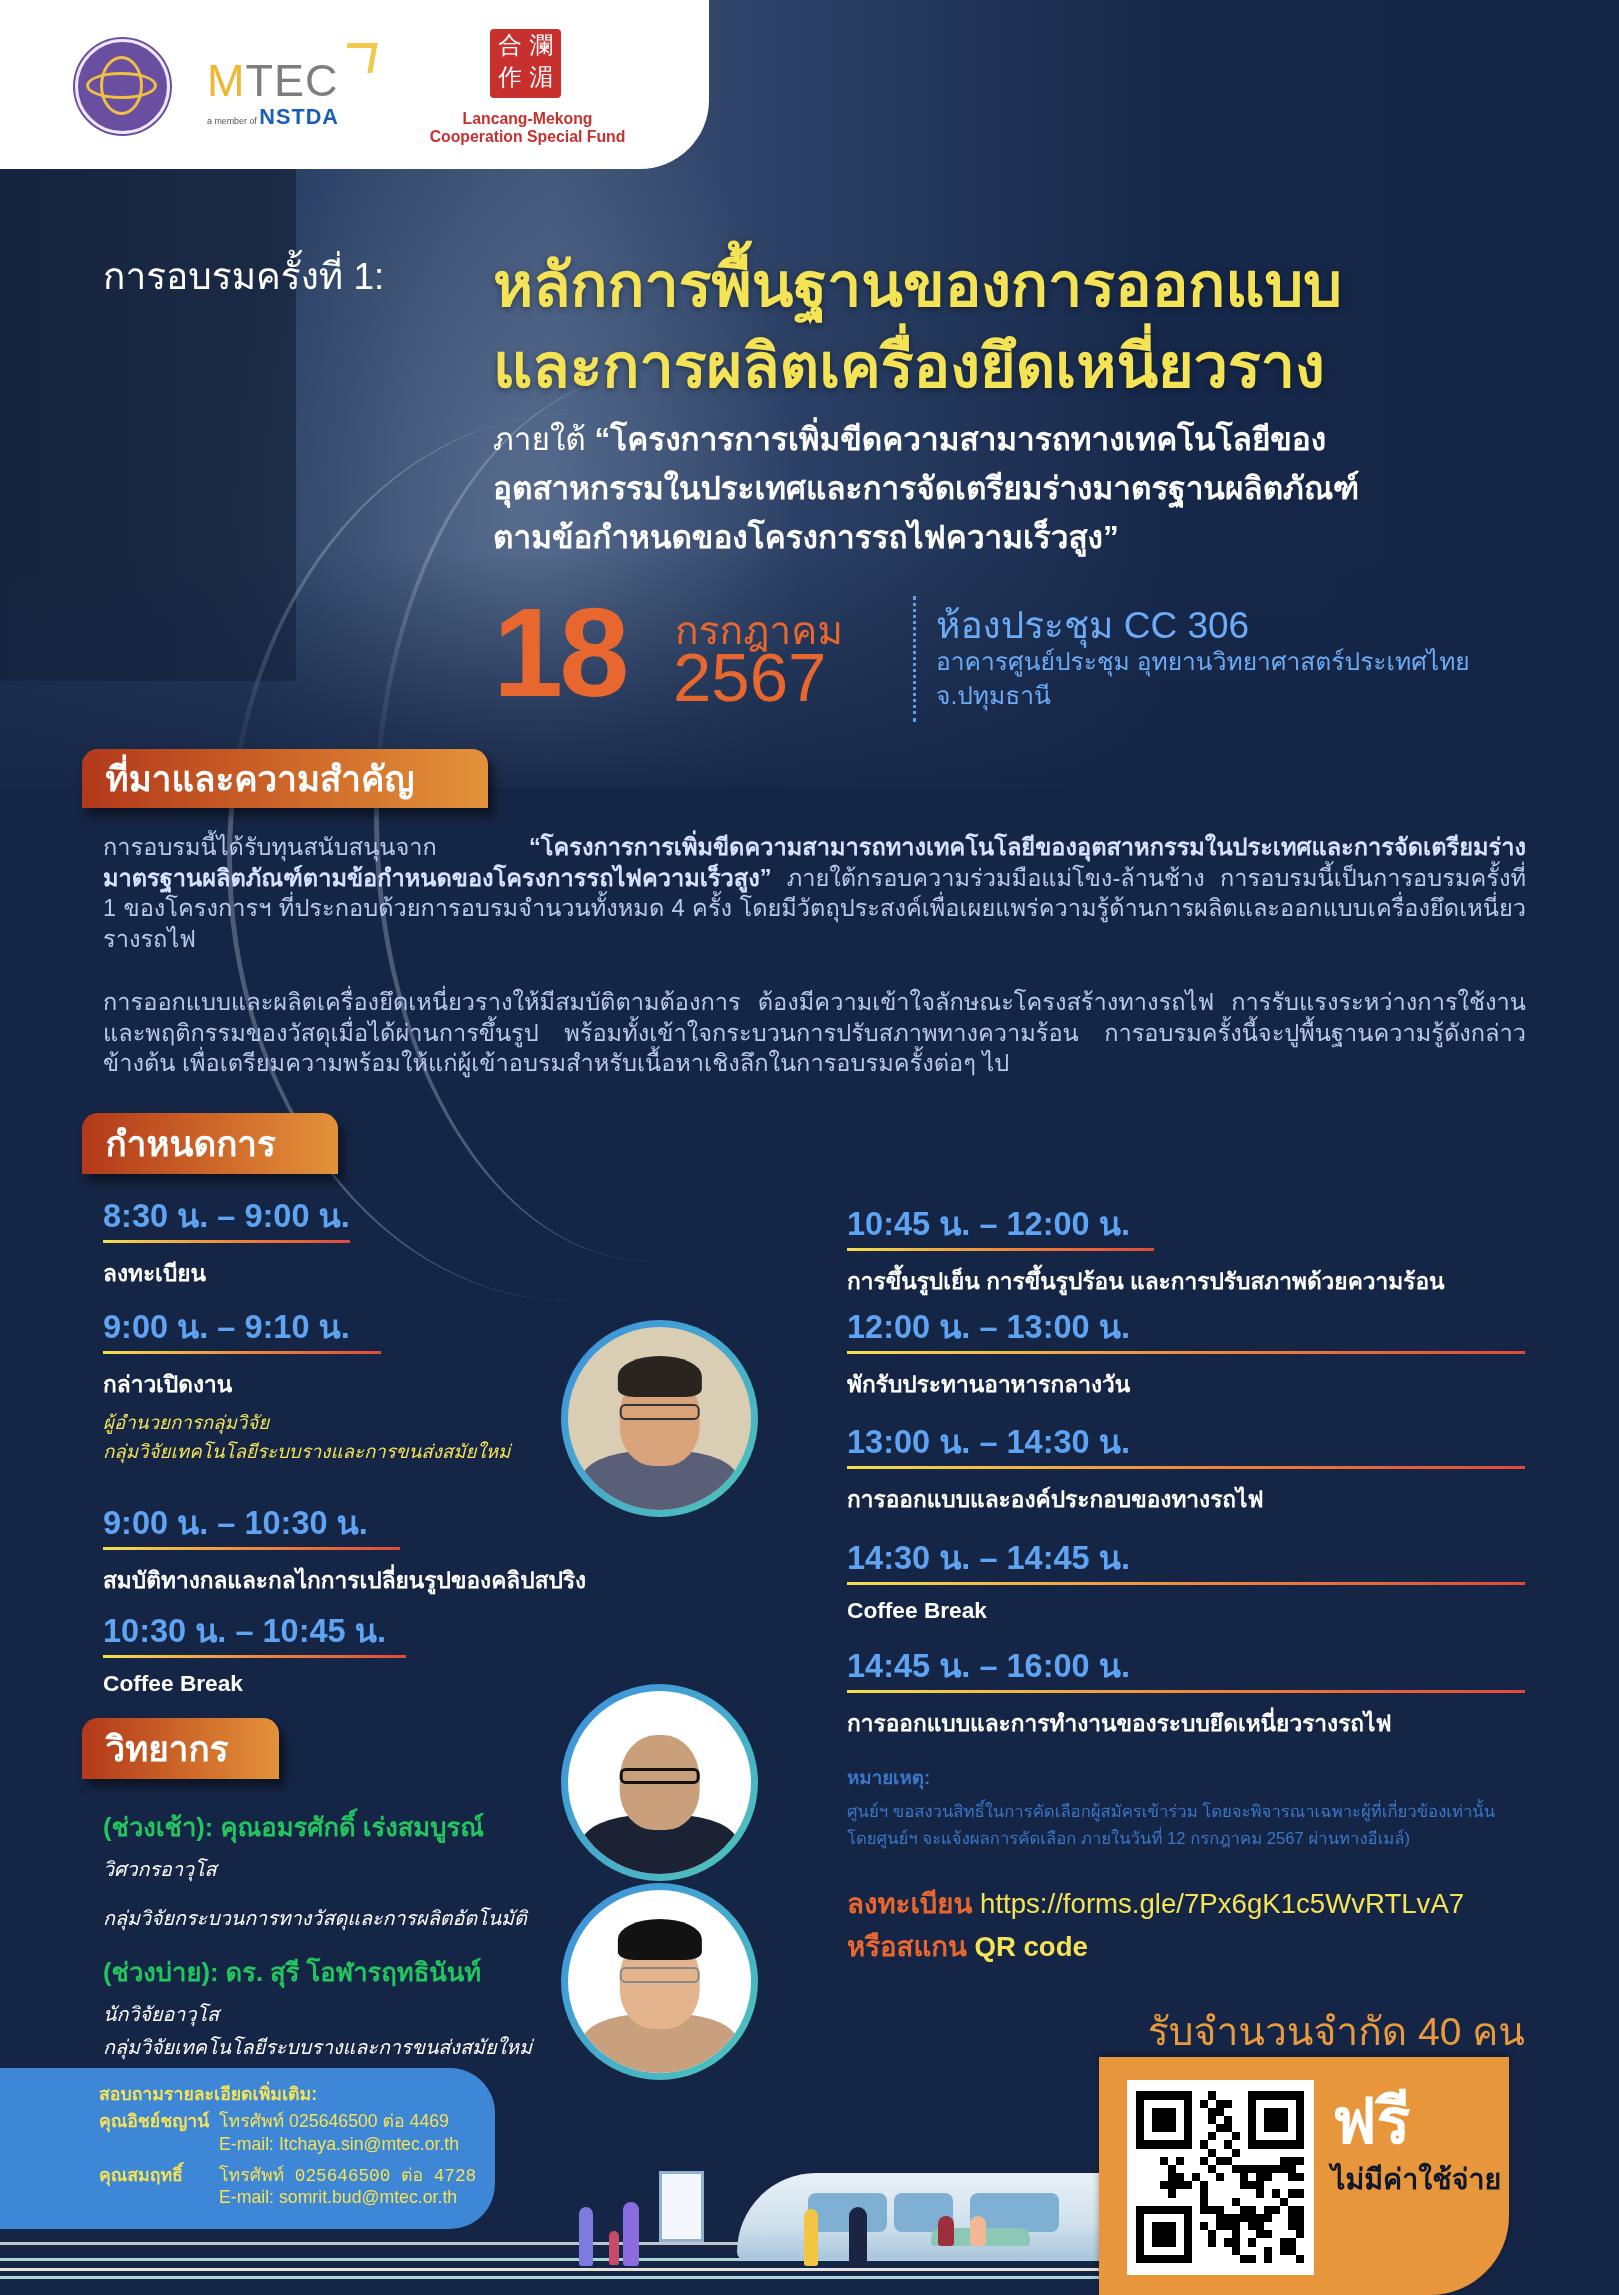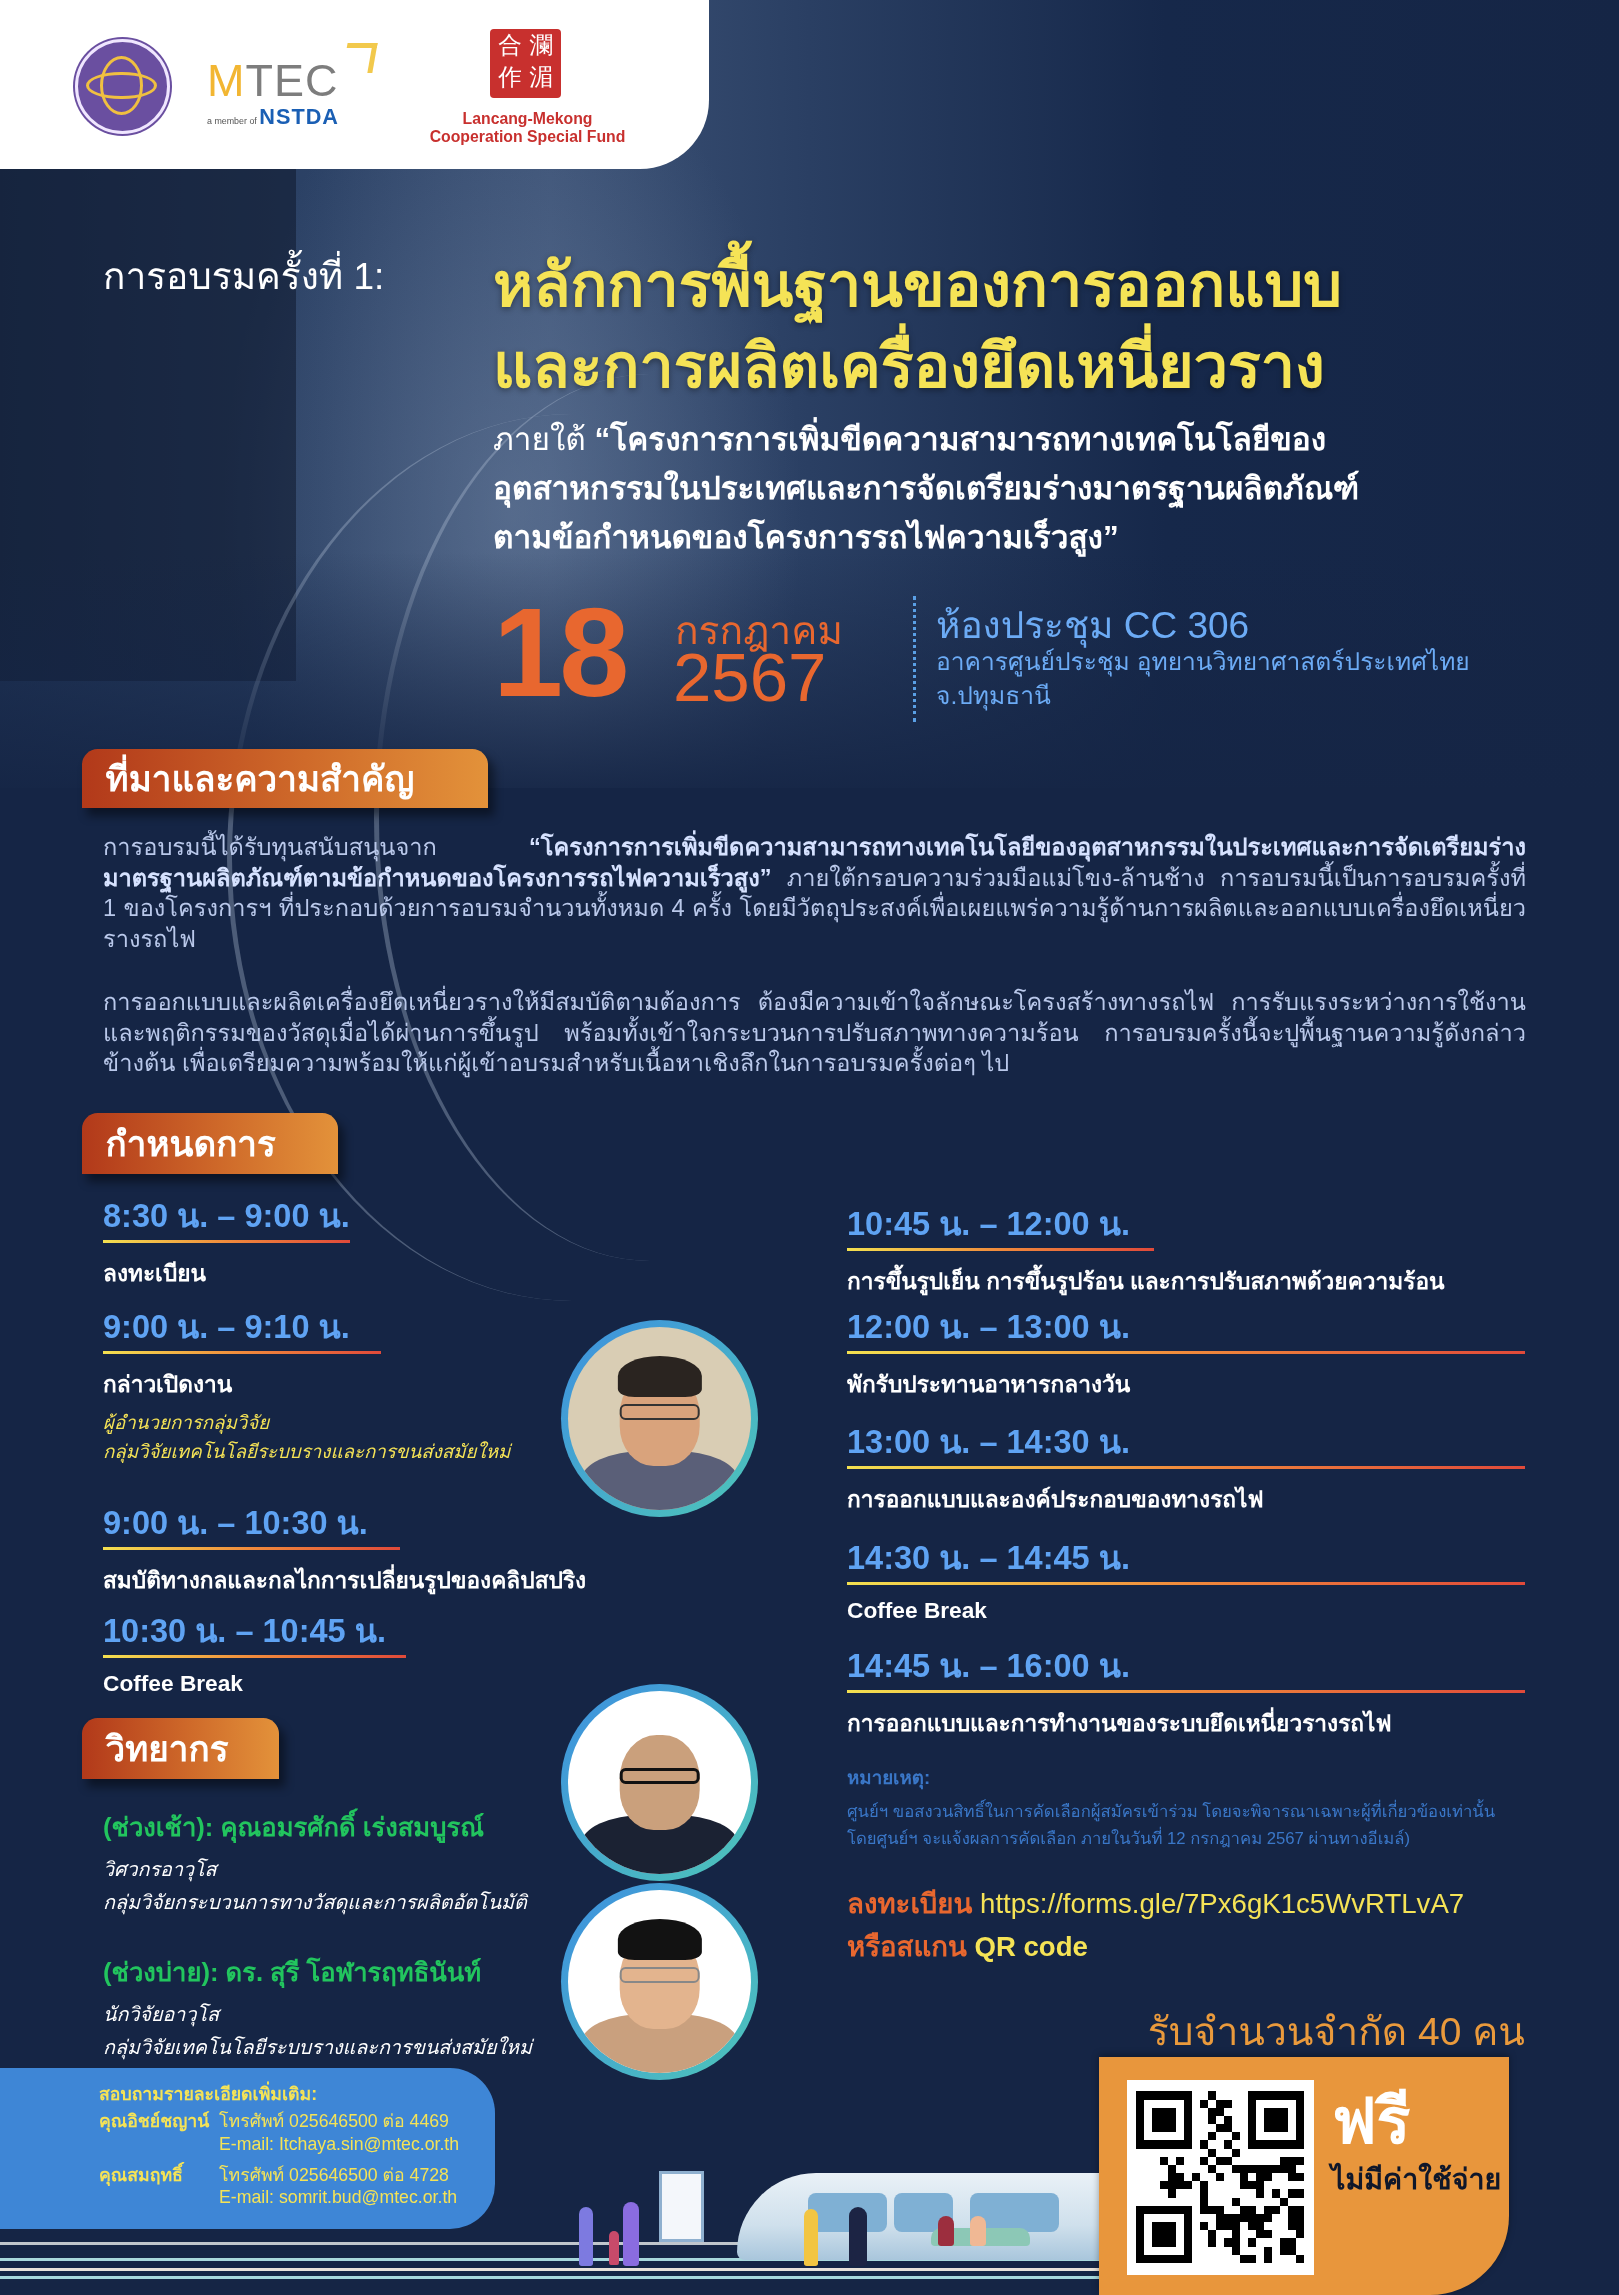--- a/index.html
+++ b/index.html
@@ -394,21 +394,21 @@
     <div class="head" style="background:#e3b48e;"></div>
     <div class="hair" style="background:#121212;"></div>
     <div class="glasses" style="border-color:#888;"></div>
   </div>
 </div>
 
 <div class="tab" style="left:82px;top:1718px;width:197px;height:61px;line-height:61px;">วิทยากร</div>
 <div class="spk" style="top:1807px;">
   <div class="spk-name">(ช่วงเช้า): คุณอมรศักดิ์ เร่งสมบูรณ์</div>
   <div class="spk-role">วิศวกรอาวุโส</div>
-  <div class="spk-role" style="margin-top:0;">กลุ่มวิจัยกระบวนการทางวัสดุและการผลิตอัตโนมัติ</div>
+  <div class="spk-role" style="margin-top:16px;">กลุ่มวิจัยกระบวนการทางวัสดุและการผลิตอัตโนมัติ</div>
 </div>
 <div class="spk" style="top:1952px;">
   <div class="spk-name">(ช่วงบ่าย): ดร. สุรี โอฬารฤทธินันท์</div>
   <div class="spk-role">นักวิจัยอาวุโส</div>
   <div class="spk-role" style="margin-top:0;">กลุ่มวิจัยเทคโนโลยีระบบรางและการขนส่งสมัยใหม่</div>
 </div>
 
 <div class="note-title">หมายเหตุ:</div>
 <div class="note-line" style="top:1798px;">ศูนย์ฯ ขอสงวนสิทธิ์ในการคัดเลือกผู้สมัครเข้าร่วม โดยจะพิจารณาเฉพาะผู้ที่เกี่ยวข้องเท่านั้น</div>
 <div class="note-line" style="top:1825px;">โดยศูนย์ฯ จะแจ้งผลการคัดเลือก ภายในวันที่ 12 กรกฎาคม 2567 ผ่านทางอีเมล์)</div>
@@ -423,21 +423,21 @@
 </div>
 
 <div class="limit">รับจำนวนจำกัด 40 คน</div>
 
 <div class="contact">
   <div class="contact-title">สอบถามรายละเอียดเพิ่มเติม:</div>
   <div class="c-name" style="top:39px;">คุณอิชย์ชญาน์</div>
   <div class="c-val" style="top:39px;">โทรศัพท์ 025646500 ต่อ 4469</div>
   <div class="c-val" style="top:66px;">E-mail: Itchaya.sin@mtec.or.th</div>
   <div class="c-name" style="top:93px;">คุณสมฤทธิ์</div>
-  <div class="c-val" style="top:93px;">โทรศัพท์ 025646500 ต่อ 4728</div>
+  <div class="c-val" style="top:93px;font-family:Liberation Mono, monospace;">โทรศัพท์ 025646500 ต่อ 4728</div>
   <div class="c-val" style="top:119px;">E-mail: somrit.bud@mtec.or.th</div>
 </div>
 
 <div class="track" style="top:2242px;width:1099px;background:#c0c6cc;"></div>
 <div class="track" style="top:2258px;width:1099px;background:#a8d8dc;"></div>
 <div class="track" style="top:2268px;width:1099px;background:#e8e2da;"></div>
 <div class="track" style="top:2276px;width:1099px;background:#a8d8dc;"></div>
 <div class="map-sign"></div>
 <div class="train-shape"></div>
 <div class="train-window" style="left:808px;width:79px;"></div>

